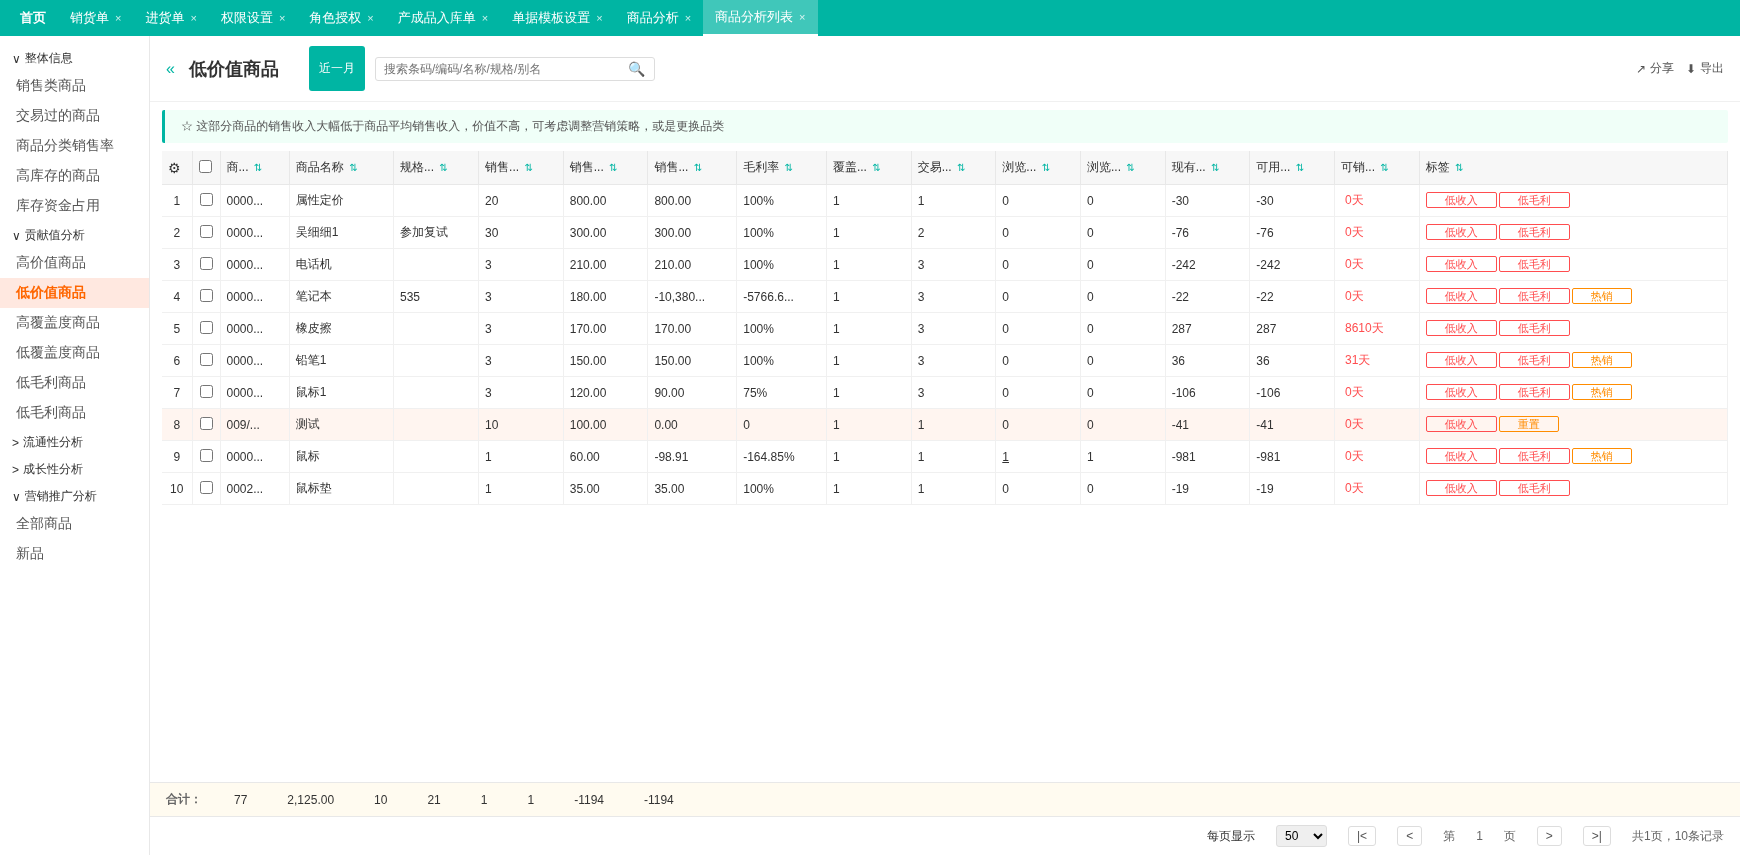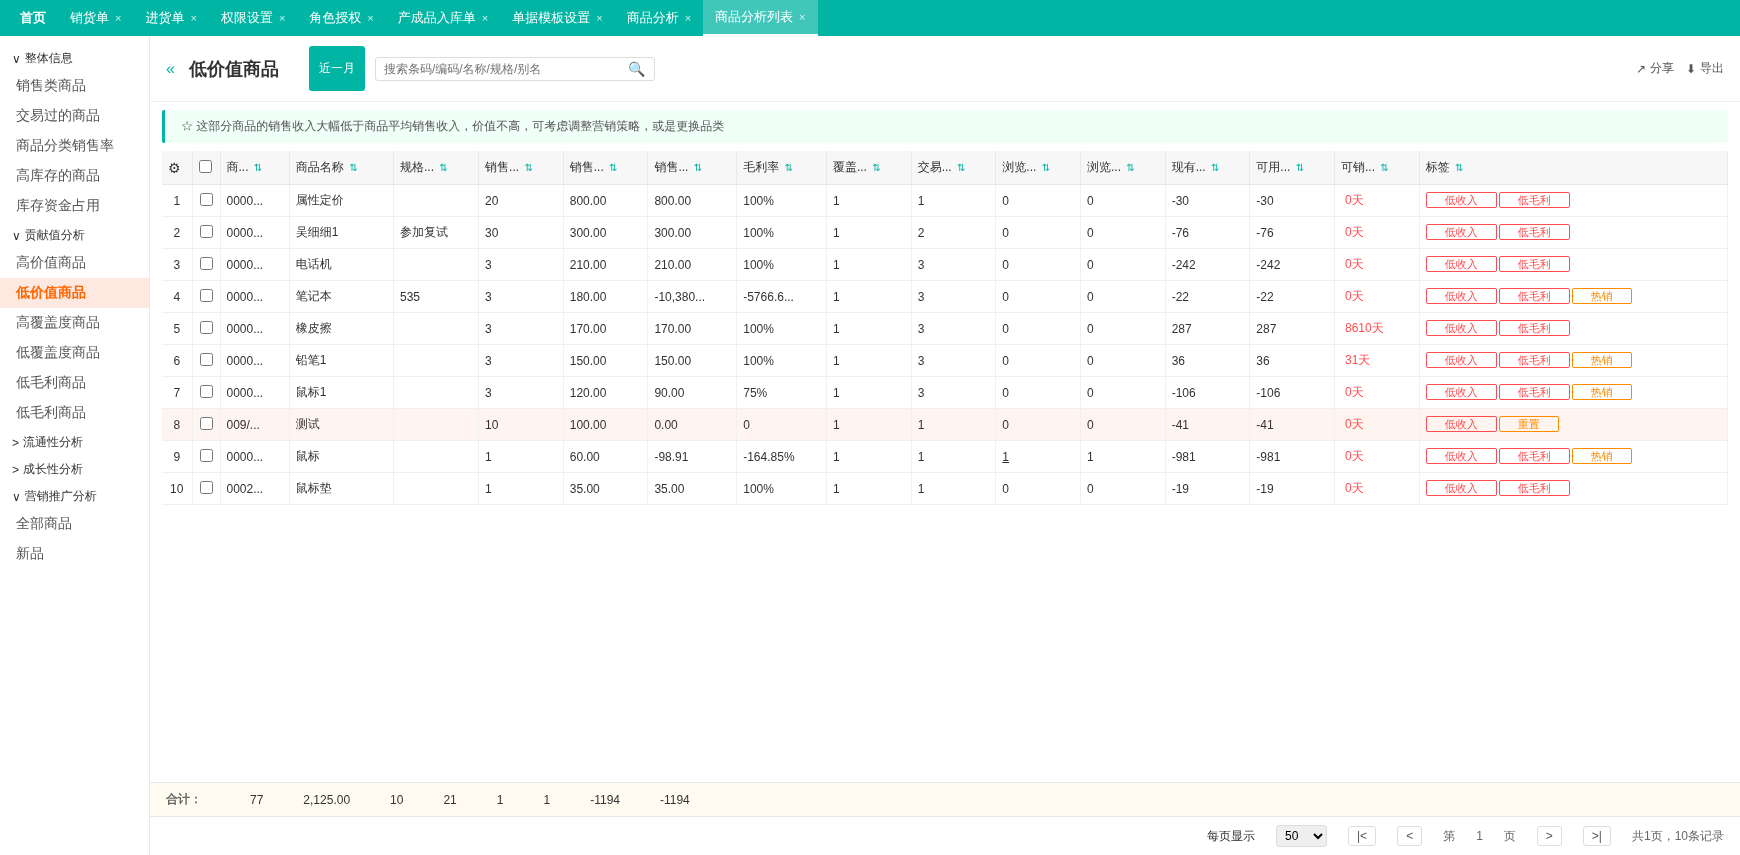--- a/index.html
+++ b/index.html
@@ -49,21 +49,21 @@
     tbody td { padding: 7px 6px; border-right: 1px solid #f0f0f0; color: #333; white-space: nowrap; }
     .tag { padding: 1px 18px; border-radius: 2px; font-size: 11px; margin-right: 2px; }
     .tag-red { color: #ff4d4f; border: 1px solid #ff4d4f; }
     .tag-orange { color: #ff8c00; border: 1px solid #ff8c00; }
     .col-check { width: 28px; text-align: center; }
     .col-settings { width: 30px; text-align: center; }
     .underline { text-decoration: underline; cursor: pointer; }
     .text-red { color: #ff4d4f; padding-left: 10px; }
 
     
-    .footer-bar { background: #fffbf0; border-top: 1px solid #e8e8e8; padding: 8px 16px; display: flex; align-items: center; gap: 28px; flex-shrink: 0; font-size: 12px; }
+    .footer-bar { background: #fffbf0; border-top: 1px solid #e8e8e8; padding: 8px 16px; display: flex; align-items: center; gap: 12px; flex-shrink: 0; font-size: 12px; }
     .footer-label { color: #666; font-weight: bold; }
     .footer-vals { display: flex; gap: 40px; margin-left: 20px; color: #333; }
 
     
     .pagination-bar { border-top: 1px solid #e8e8e8; padding: 8px 16px; display: flex; align-items: center; justify-content: flex-end; gap: 21px; flex-shrink: 0; font-size: 12px; background: #fff; }
     .page-size-select { border: 1px solid #ddd; border-radius: 3px; padding: 2px 4px; font-size: 12px; }
     .page-btn { border: 1px solid #ddd; background: #fff; padding: 2px 8px; cursor: pointer; border-radius: 3px; font-size: 12px; color: #555; }
     .page-info { color: #666; }
     input[type="checkbox"] { cursor: pointer; }
 

